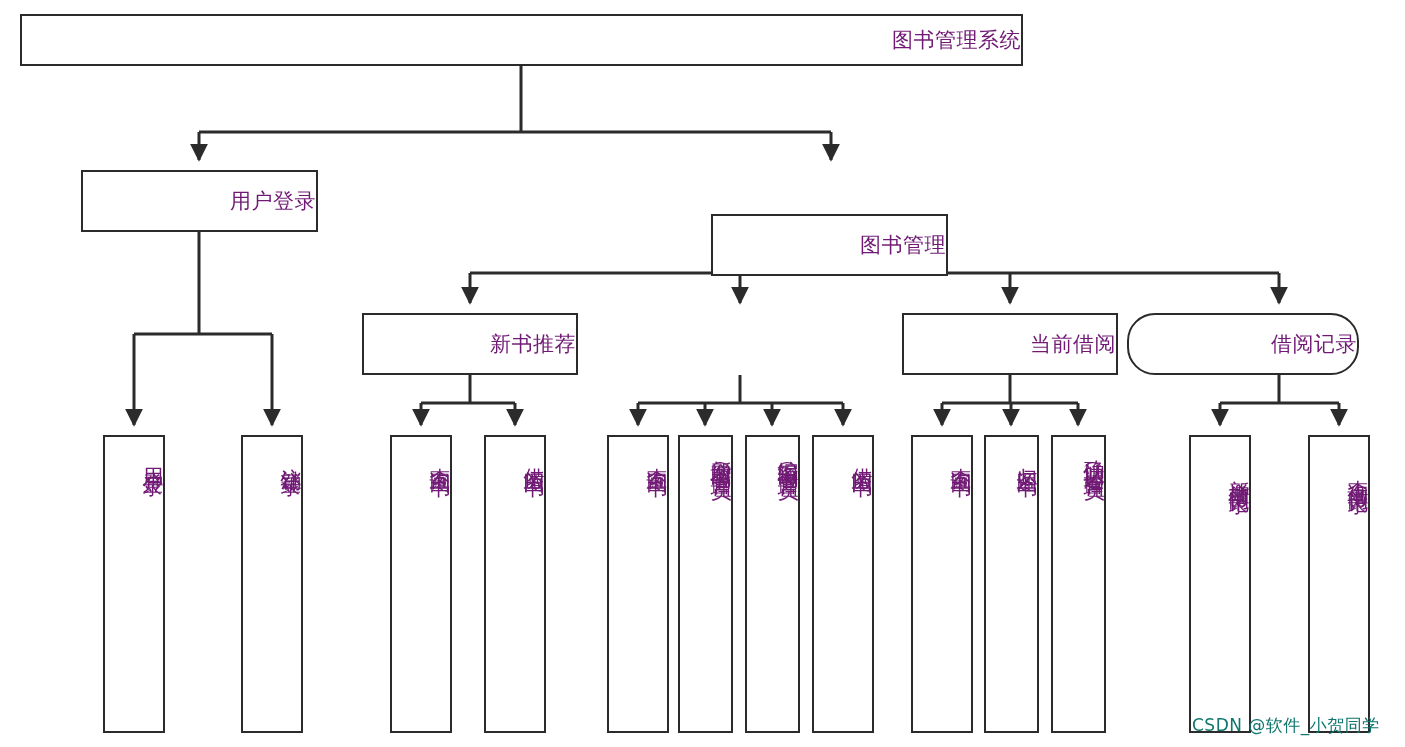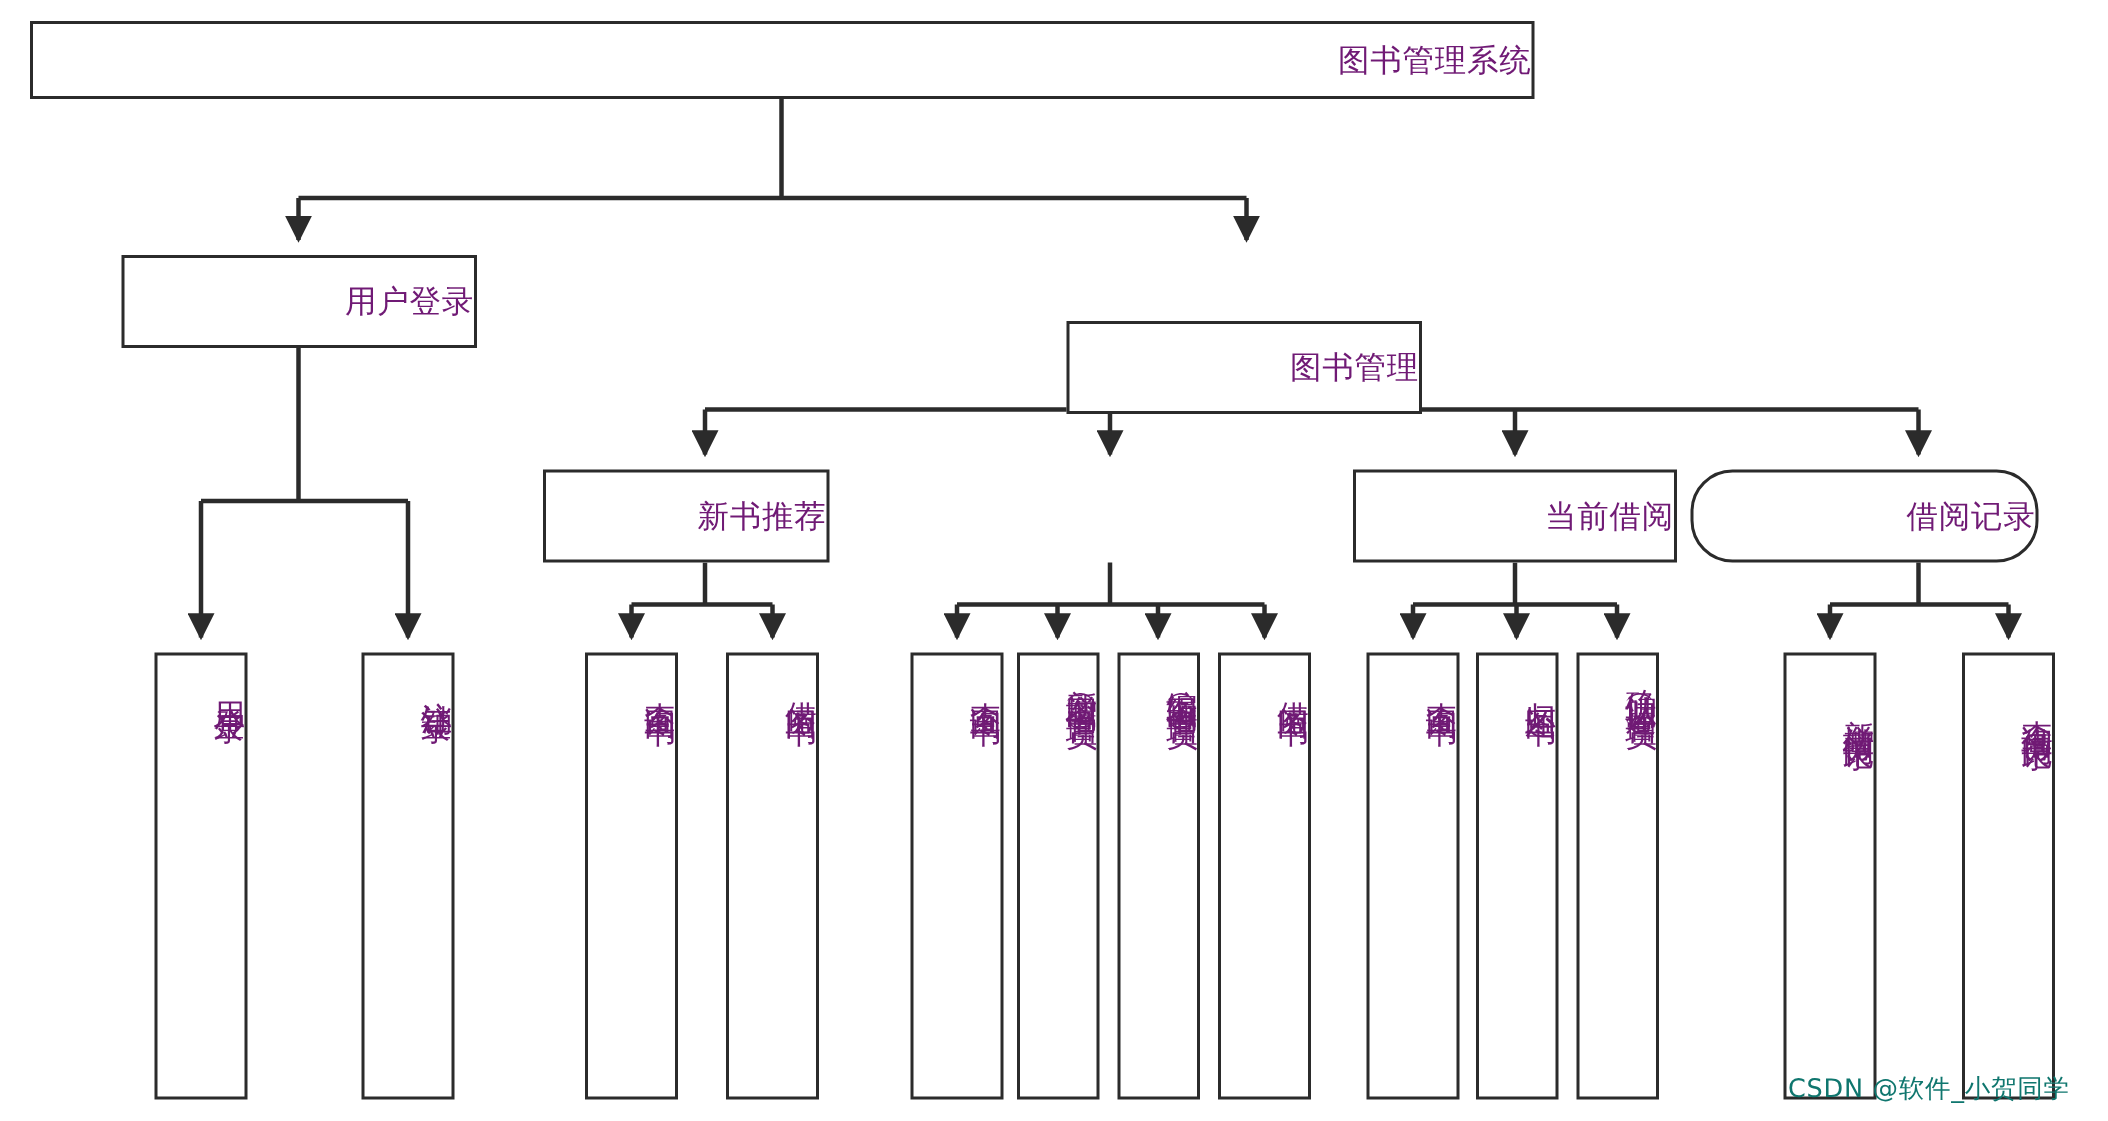--- a/index.html
+++ b/index.html
@@ -118,21 +118,21 @@
     <span>图书管理系统</span>
   </div>
 
   <div class="node horiz" style="left:81px; top:170px; width:237px; height:62px;">
     <span>用户登录</span>
   </div>
   <div class="node horiz" style="left:711px; top:170px; width:237px; height:62px;margin-top:44px;">
     <span>图书管理</span>
   </div>
 
-  <div class="node horiz" style="left:362px; top:313px; width:191px; height:62px;">
+  <div class="node horiz" style="left:362px; top:313px; width:216px; height:62px;">
     <span>新书推荐</span>
   </div>
   <div class="node horiz" style="left:902px; top:313px; width:216px; height:62px;">
     <span>当前借阅</span>
   </div>
   <div class="node horiz" style="left:1127px; top:313px; width:232px; height:62px;border-radius:28px;">
     <span>借阅记录</span>
   </div>
 
   <div class="node vert" style="left:103px; top:435px; width:62px; height:298px;">

